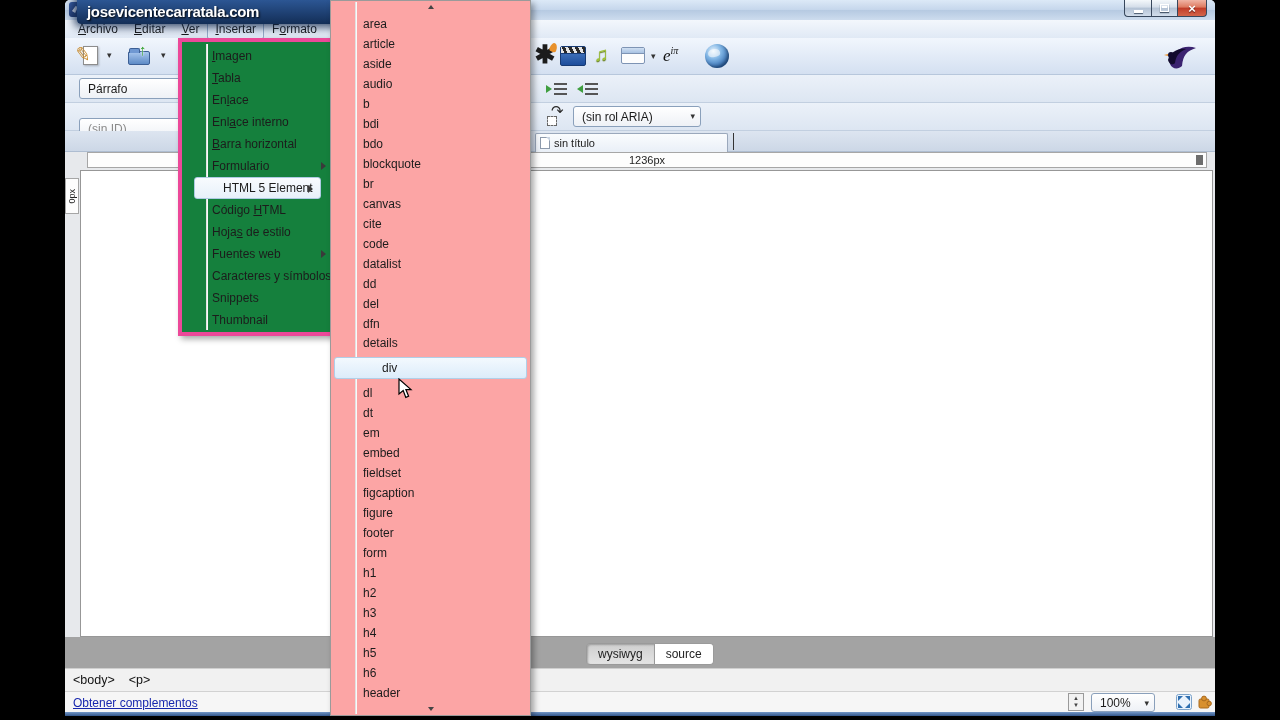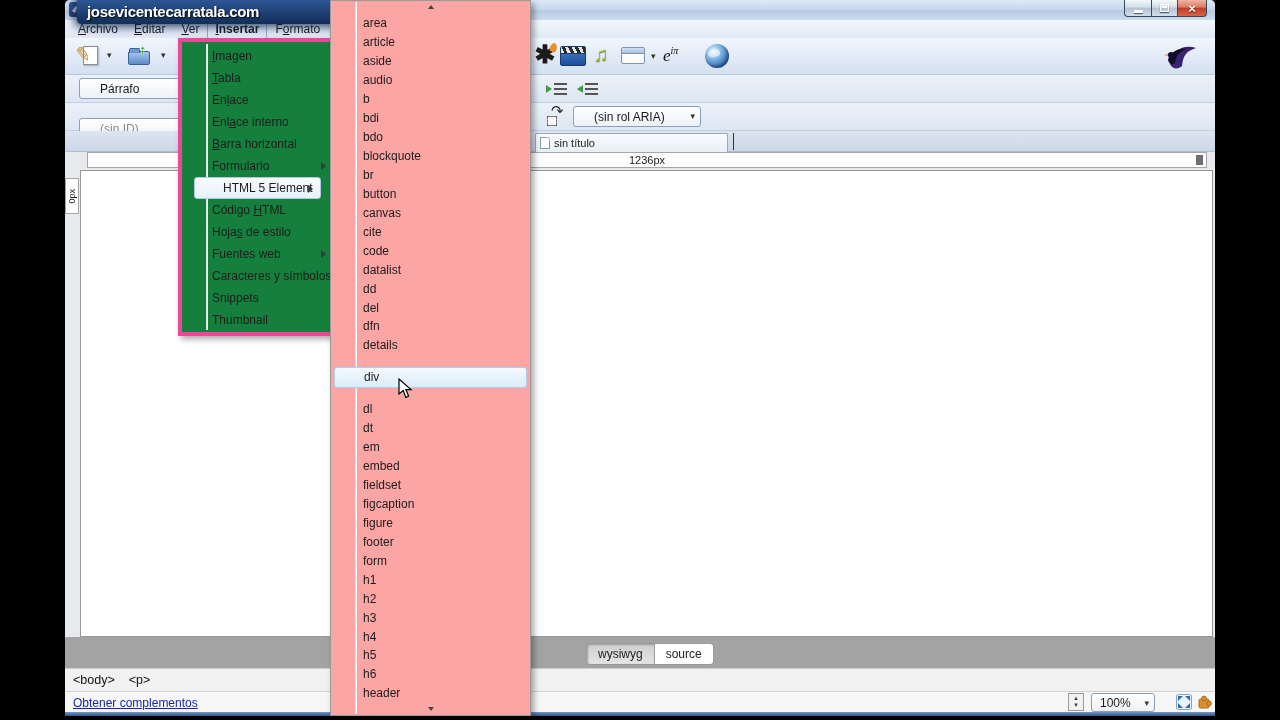--- a/index.html
+++ b/index.html
@@ -33,21 +33,21 @@
   .glyph-max { width:9px; height:8px; border:1px solid #fff; box-shadow:0 1px 1px #4a5a6e; position:relative; background:transparent; }
   .glyph-max::before { content:""; position:absolute; left:1px; top:1px; right:1px; height:2px; background:#fff; }
   .glyph-close { color:#fff; font-size:13px; font-weight:bold; line-height:15px; text-shadow:0 1px 1px #5c1810; }
 
   
   .menubar { position:absolute; left:0; top:20px; right:0; height:18px;
     background:linear-gradient(#f3f7fc,#e0e9f5); display:flex; align-items:center;
     padding-left:5px; font-size:12px; color:#1a1a1a; }
   .menu-item { padding:1px 7px 2px 7px; border:1px solid transparent; border-radius:2px; white-space:nowrap; }
   .menu-item.open { border-color:#96abc8; background:linear-gradient(#eef4fb,#dfeafa);
-    box-shadow:inset 0 0 2px #fff;font-weight:bold; }
+    box-shadow:inset 0 0 2px #fff; }
   .menu-item u { text-decoration:underline; }
 
   
   .toolbar { position:absolute; left:0; top:38px; right:0; height:37px;
     background:linear-gradient(#f1f6fd,#d4e0f1); border-bottom:1px solid #b7c7dc; }
   .fmtrow { position:absolute; left:0; right:0; height:28px;
     background:linear-gradient(#ebf1f9,#dde6f2); border-bottom:1px solid #c2cfe0; }
   .row2 { top:75px; } .row3 { top:103px; }
   .tbi { position:absolute; top:6px; }
   .caret { font-size:9px; color:#333; }
@@ -85,21 +85,21 @@
   .icon-math sup { font-size:10px; }
   .icon-globe { left:640px; top:6px; width:24px; height:24px; border-radius:50%;
     background:radial-gradient(circle at 35% 30%, #e8f4fd 0%, #7fb4e4 35%, #2d66ab 75%, #1b4a85 100%);
     box-shadow:inset -2px -2px 3px rgba(0,0,0,.3); }
   .icon-globe::after { content:""; position:absolute; left:3px; top:5px; width:12px; height:8px;
     background:rgba(255,255,255,.55); border-radius:50% 60% 40% 50%; transform:rotate(-15deg); }
   .icon-bird { left:1095px; top:4px; }
 
   .combo { position:absolute; height:21px; border:1px solid #8aa0bb; border-radius:3px;
     background:linear-gradient(#ffffff,#eef1f6); font-size:12px; color:#1a1a1a;
-    padding:3px 18px 0 20px; white-space:nowrap; }
+    padding:3px 18px 0 8px; white-space:nowrap; }
   .combo::after { content:"▾"; position:absolute; right:5px; top:4px; font-size:9px; color:#333; }
   .combo.muted { color:#8a8a8a;margin-top:12px; }
   .c-paragraph { left:14px; top:3px; width:158px; }
   .c-id { left:14px; top:3px; width:158px; }
   .c-aria { left:508px; top:3px; width:128px; }
   .c-zoom { position:relative; display:inline-block; width:64px; height:19px; padding:2px 16px 0 8px; }
 
   .ind-icon { position:absolute; top:8px; width:22px; height:12px; }
   .ind-icon .tri { position:absolute; left:0; top:2px; width:0; height:0;
     border-top:4px solid transparent; border-bottom:4px solid transparent; border-left:6px solid #3f9e3f; }
@@ -178,21 +178,21 @@
     align-items:center; justify-content:center; }
   .scroll-arrow.up { top:0; } .scroll-arrow.down { bottom:0; }
   .tri-up { width:0; height:0; border-left:3px solid transparent; border-right:3px solid transparent;
     border-bottom:4px solid #444; }
   .tri-down { width:0; height:0; border-left:3px solid transparent; border-right:3px solid transparent;
     border-top:4px solid #444; }
   .sub-items { position:absolute; left:1px; right:1px; top:13px; bottom:12px;
     display:flex; flex-direction:column; }
   .sub-row { flex:1; display:flex; align-items:center; padding-left:31px;
     font-size:12px; color:#1c1c1c; }
-  .sub-row.hl { margin:12px 2px; padding-left:29px; border:1px solid #b0cfe8; border-radius:3px;
+  .sub-row.hl { margin:4px 2px; padding-left:47px; border:1px solid #b0cfe8; border-radius:3px;
     background:linear-gradient(#f3f9fe,#dcecfa); }
   .cursor { position:absolute; left:333px; top:378px; z-index:100; }
 </style>
 </head>
 <body>
 
 <div class="window">
 
   <div class="titlebar">
     <span class="app-icon"></span>
@@ -361,21 +361,20 @@
     <div class="sub-items" id="subItems">
         <div class="sub-row">area</div>
         <div class="sub-row">article</div>
         <div class="sub-row">aside</div>
         <div class="sub-row">audio</div>
         <div class="sub-row">b</div>
         <div class="sub-row">bdi</div>
         <div class="sub-row">bdo</div>
         <div class="sub-row">blockquote</div>
         <div class="sub-row">br</div>
-        <div class="sub-row">button</div>
         <div class="sub-row">canvas</div>
         <div class="sub-row">cite</div>
         <div class="sub-row">code</div>
         <div class="sub-row">datalist</div>
         <div class="sub-row">dd</div>
         <div class="sub-row">del</div>
         <div class="sub-row">dfn</div>
         <div class="sub-row">details</div>
         <div class="sub-row hl">div</div>
         <div class="sub-row">dl</div>

